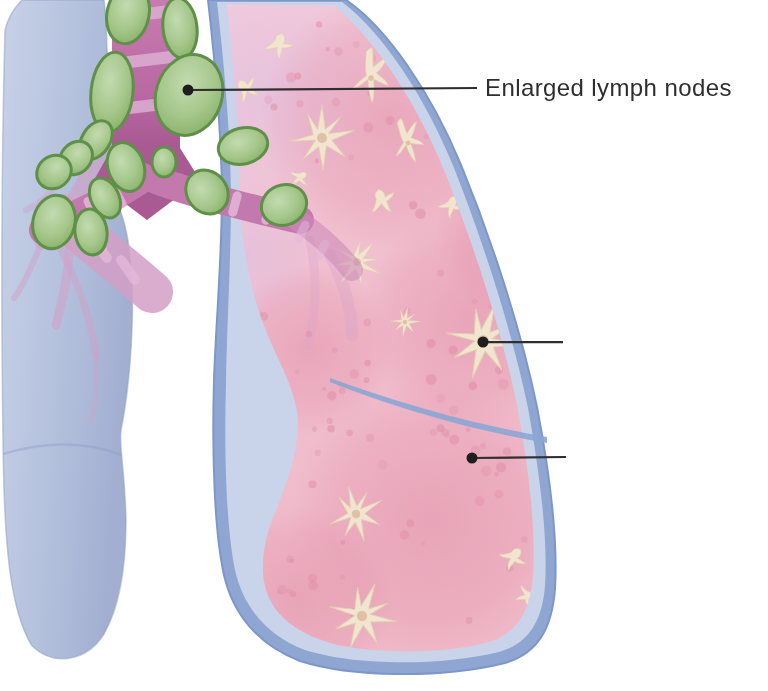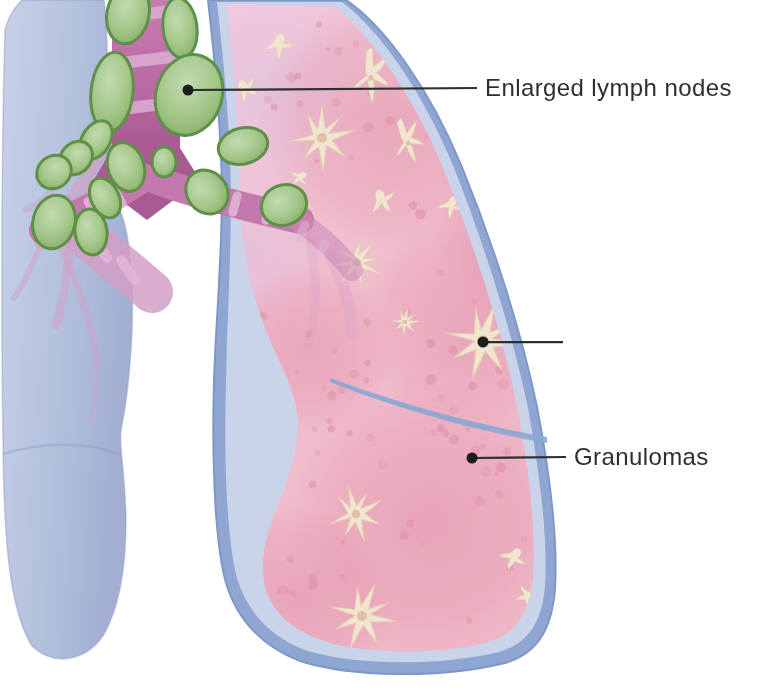--- a/index.html
+++ b/index.html
@@ -317,15 +317,14 @@
     <line class="leader" x1="188" y1="90" x2="477" y2="88"></line>
     <circle class="pdot" cx="188" cy="90" r="5.5"></circle>
     <line class="leader" x1="483" y1="342" x2="563" y2="342"></line>
     <circle class="pdot" cx="483" cy="342" r="5.5"></circle>
     <line class="leader" x1="472" y1="458" x2="566" y2="457"></line>
     <circle class="pdot" cx="472" cy="458" r="5.5"></circle>
   </g>
 </svg>
 
 <div class="anno-label" style="left:485px;top:74px">Enlarged lymph nodes</div>
-<div class="anno-label" style="left:574px;top:443px">Granulomas</div>
 
 </div>
 
 </body></html>

